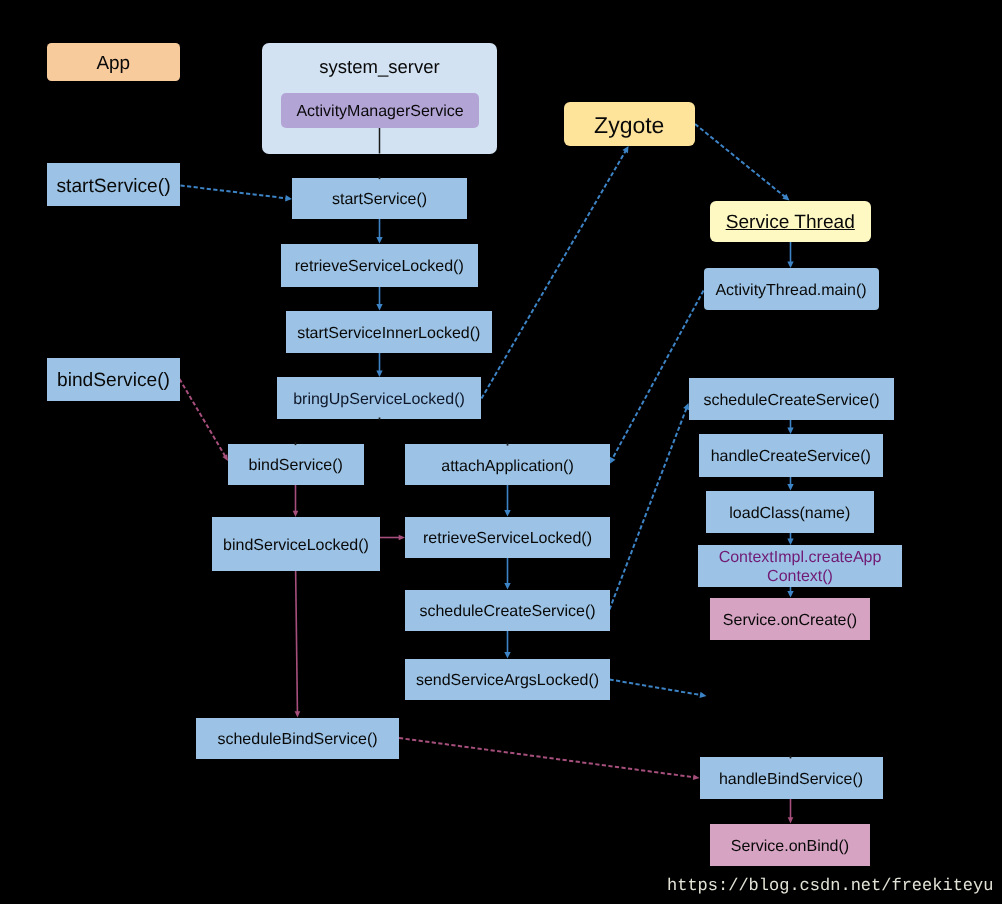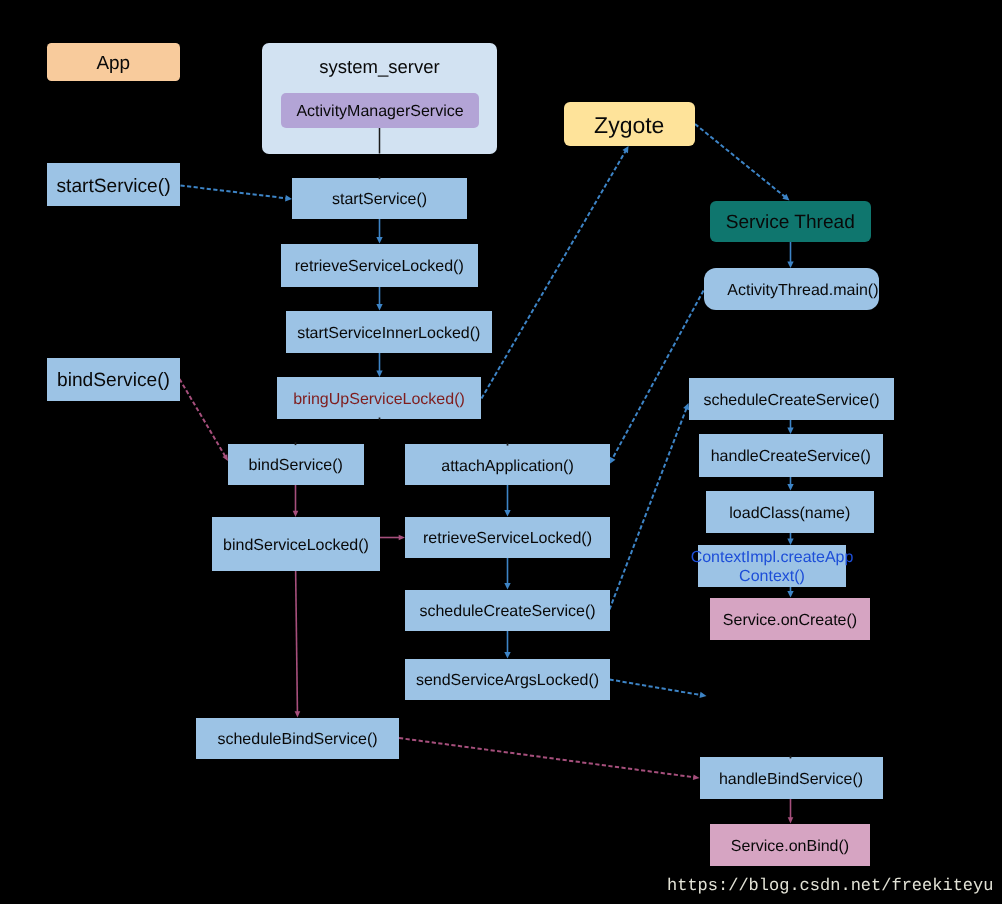--- a/index.html
+++ b/index.html
@@ -138,30 +138,30 @@
       </div>
       <div class="node" style="left: 281px; top: 243.5px; width: 196.5px; height: 43px; background: rgb(156, 195, 229); border-radius: 0px; color: rgb(9, 9, 9);">
         <span>retrieveServiceLocked()</span>
       </div>
       <div class="node" style="left: 286px; top: 310.5px; width: 205.5px; height: 42px; background: rgb(156, 195, 229); border-radius: 0px; color: rgb(9, 9, 9);">
         <span>startServiceInnerLocked()</span>
       </div>
       <div class="node" style="left: 47px; top: 357.5px; width: 133px; height: 43.5px; background: rgb(156, 195, 229); border-radius: 0px; color: rgb(9, 9, 9); font-size: 19.2px;">
         <span>bindService()</span>
       </div>
-      <div class="node" style="left: 277px; top: 377px; width: 204px; height: 42px; background: rgb(156, 195, 229); border-radius: 0px; color: #7f1d1d;">
+      <div class="node" style="left: 277px; top: 377px; width: 204px; height: 42px; background: rgb(156, 195, 229); border-radius: 0px; color: #0f172a;">
         <span>bringUpServiceLocked()</span>
       </div>
       <div class="node" style="left: 564px; top: 102px; width: 130.5px; height: 44px; background: rgb(254, 227, 154); border-radius: 6px; color: rgb(9, 9, 9); font-size: 23px;">
         <span>Zygote</span>
       </div>
-      <div class="node" style="left: 710px; top: 200.5px; width: 160.5px; height: 41.5px; background: #0f766e; border-radius: 6px; color: rgb(9, 9, 9); font-size: 19.1px;">
+      <div class="node" style="left: 710px; top: 200.5px; width: 160.5px; height: 41.5px; background: #fef9c3; border-radius: 6px; color: rgb(9, 9, 9); font-size: 19.1px; text-decoration: underline;">
         <span>Service Thread</span>
       </div>
-      <div class="node" style="left: 703.5px; top: 268px; width: 175px; height: 41.5px; background: rgb(156, 195, 229); border-radius: 12px; color: rgb(9, 9, 9); justify-content: flex-end;">
+      <div class="node" style="left: 703.5px; top: 268px; width: 175px; height: 41.5px; background: rgb(156, 195, 229); border-radius: 4px; color: rgb(9, 9, 9);">
         <span>ActivityThread.main()</span>
       </div>
       <div class="node" style="left: 227.5px; top: 443.5px; width: 136.5px; height: 41.5px; background: rgb(156, 195, 229); border-radius: 0px; color: rgb(9, 9, 9);">
         <span>bindService()</span>
       </div>
       <div class="node" style="left: 405px; top: 444px; width: 205px; height: 41px; background: rgb(156, 195, 229); border-radius: 0px; color: rgb(9, 9, 9);">
         <span>attachApplication()</span>
       </div>
       <div class="node" style="left: 689px; top: 377.5px; width: 205px; height: 42.5px; background: rgb(156, 195, 229); border-radius: 0px; color: rgb(9, 9, 9);">
         <span>scheduleCreateService()</span>
@@ -171,21 +171,21 @@
       </div>
       <div class="node" style="left: 405px; top: 516.5px; width: 205px; height: 41.5px; background: rgb(156, 195, 229); border-radius: 0px; color: rgb(9, 9, 9);">
         <span>retrieveServiceLocked()</span>
       </div>
       <div class="node" style="left: 698.5px; top: 434px; width: 184.5px; height: 42.5px; background: rgb(156, 195, 229); border-radius: 0px; color: rgb(9, 9, 9);">
         <span>handleCreateService()</span>
       </div>
       <div class="node" style="left: 705.5px; top: 490.5px; width: 168.5px; height: 42.5px; background: rgb(156, 195, 229); border-radius: 0px; color: rgb(9, 9, 9);">
         <span>loadClass(name)</span>
       </div>
-      <div class="node" style="left: 698px; top: 545px; width: 148px; height: 41.5px; background: rgb(156, 195, 229); border-radius: 0px; color: #1d4ed8;">
+      <div class="node" style="left: 698px; top: 545px; width: 204px; height: 41.5px; background: rgb(156, 195, 229); border-radius: 0px; color: #701a75;">
         <span>
           <span class="ln">ContextImpl.createApp</span>
           <span class="ln">Context()</span>
         </span>
       </div>
       <div class="node" style="left: 405px; top: 589.5px; width: 205px; height: 41.5px; background: rgb(156, 195, 229); border-radius: 0px; color: rgb(9, 9, 9);">
         <span>scheduleCreateService()</span>
       </div>
       <div class="node" style="left: 710px; top: 597.5px; width: 160px; height: 42.5px; background: rgb(214, 164, 194); border-radius: 0px; color: rgb(9, 9, 9);">
         <span>Service.onCreate()</span>

